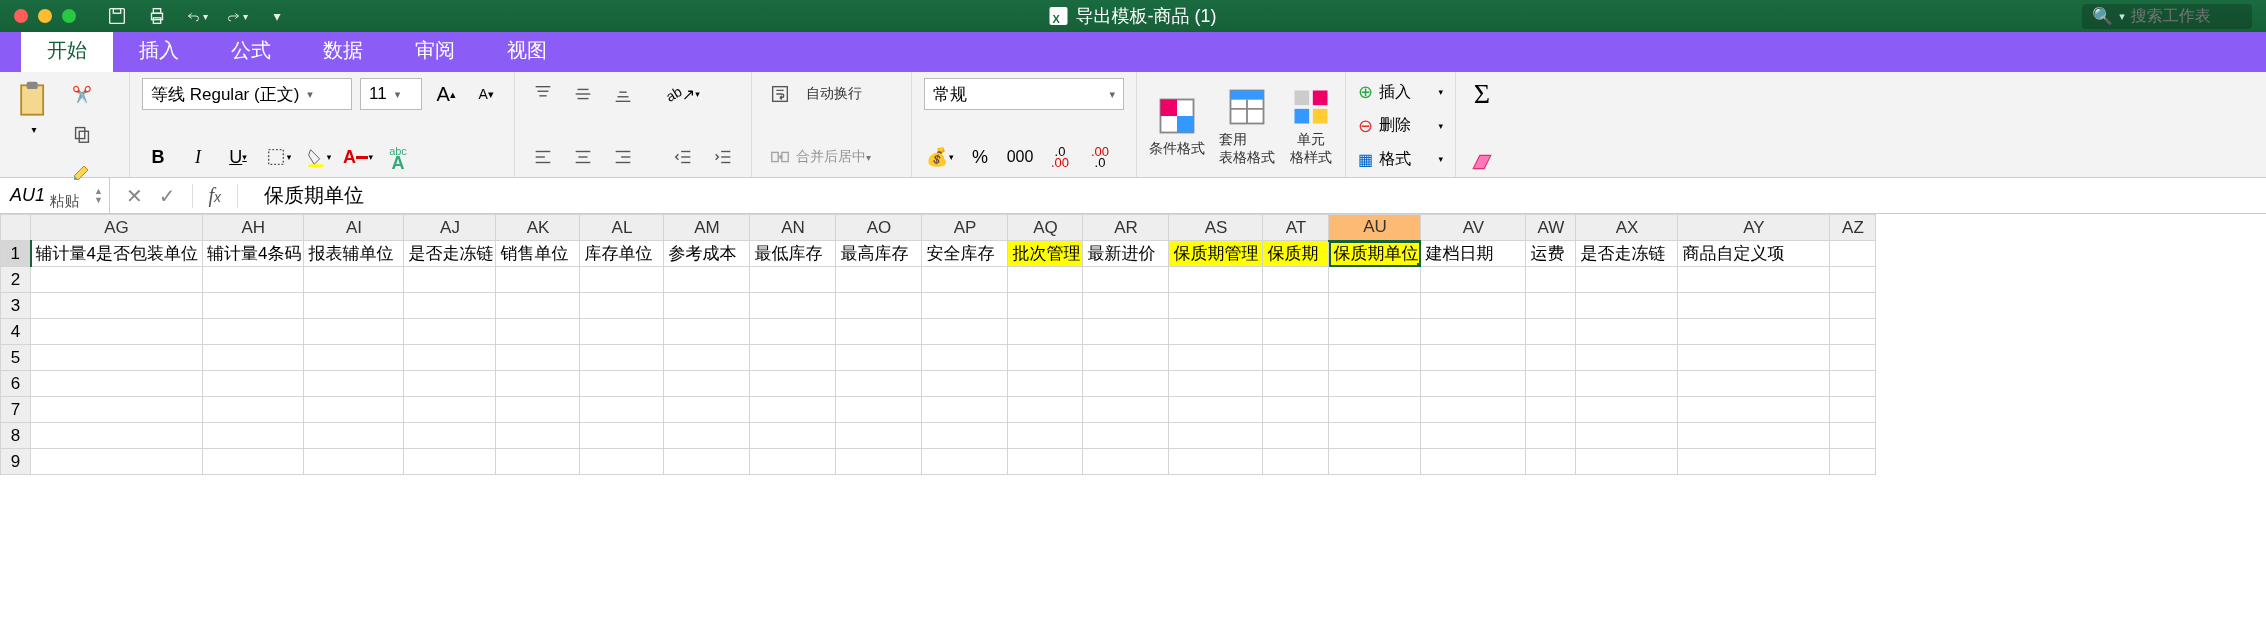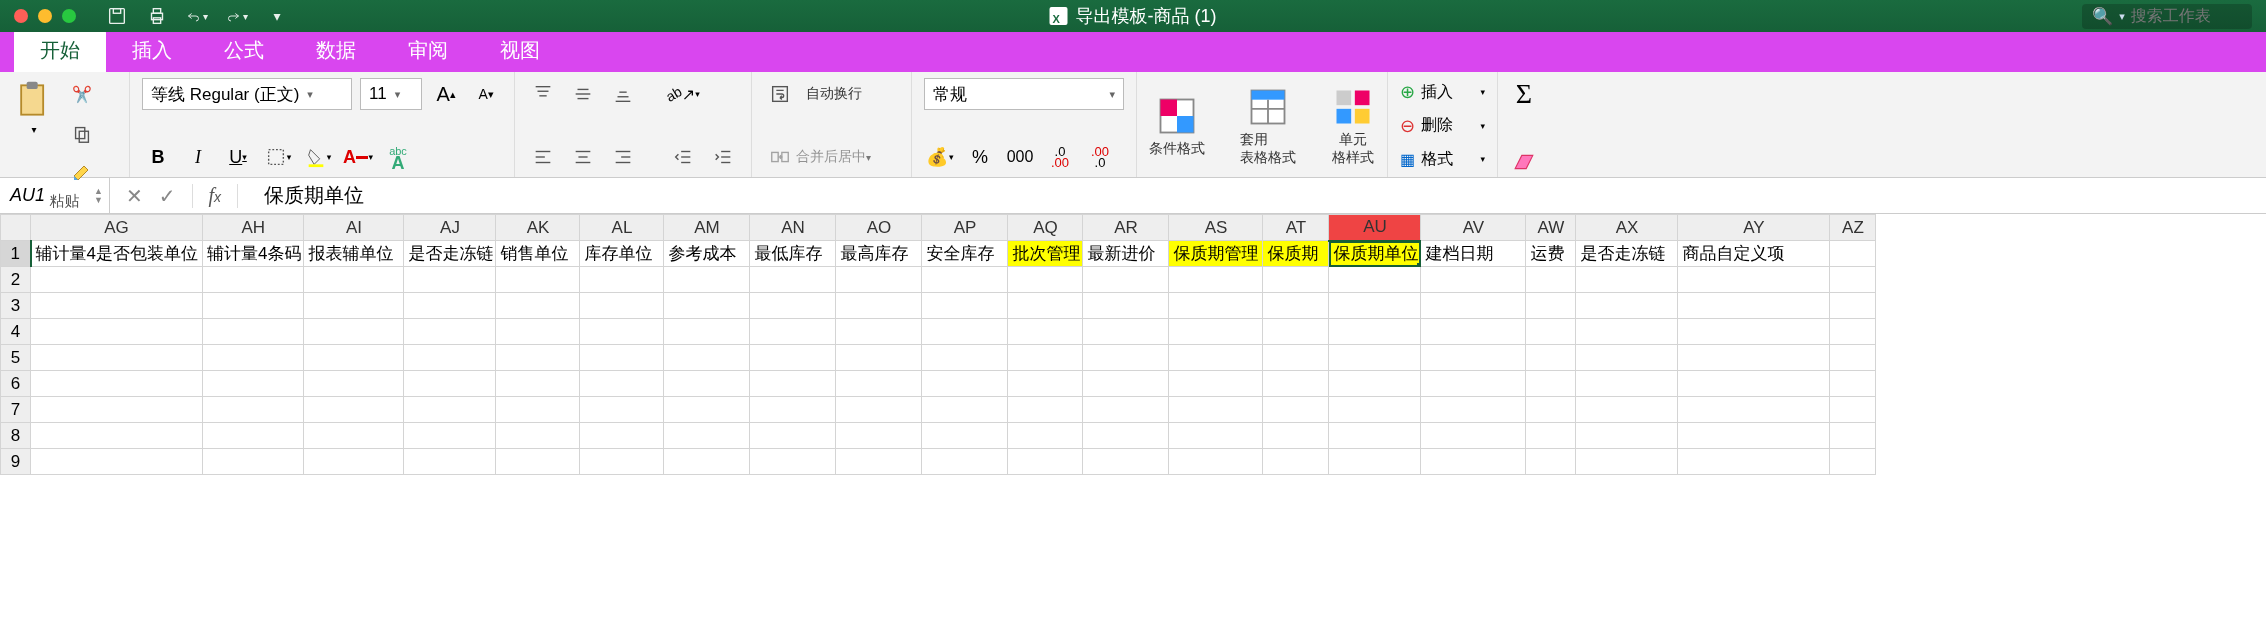--- a/index.html
+++ b/index.html
@@ -12,21 +12,21 @@
   .light.red { background:#ff5f57;} .light.yellow{background:#febc2e;} .light.green{background:#28c840;}
   .qat { display:flex; gap:18px; margin-left:30px; align-items:center; }
   .qat .qbtn { width:22px; height:22px; display:flex; align-items:center; justify-content:center; color:#fff; opacity:.9;}
   .title-center { position:absolute; left:50%; transform:translateX(-50%); display:flex; align-items:center; gap:8px; font-size:18px;}
   .title-center .file-icon { width:18px; height:18px; background:#fff; border-radius:2px; position:relative;}
   .title-center .file-icon::after{content:"X"; color:#1a6b3f; font-size:11px; font-weight:bold; position:absolute; bottom:0; left:3px;}
   .search-box { margin-left:auto; margin-right:14px; display:flex; align-items:center; gap:6px; color:#cde; font-size:17px; background:rgba(0,0,0,.2); padding:2px 10px; border-radius:4px; width:170px;}
   .search-box input { background:transparent; border:none; color:#fff; outline:none; font-size:16px; width:110px;}
 
   
-  .tabs { height:40px; background:#d946ef; display:flex; align-items:flex-end; padding-left:14px; gap:0;}
+  .tabs { height:40px; background:#8b5cf6; display:flex; align-items:flex-end; padding-left:21px; gap:0;}
   .tab { padding:8px 26px; color:#fff; font-size:20px; cursor:pointer; }
   .tab.active { background:#fff; color:#166038; border-radius:4px 4px 0 0;}
 
   
   .ribbon { height:106px; background:#f3f3f3; border-bottom:1px solid #ccc; display:flex; align-items:stretch; }
   .group { border-right:1px solid #ddd; padding:6px 12px 4px; display:flex; flex-direction:column; justify-content:space-between;}
   .group .top { display:flex; align-items:center; gap:8px;}
   .group .bot { display:flex; align-items:center; gap:8px; margin-top:6px;}
   .group .lbl { text-align:center; font-size:15px; color:#555; margin-top:2px;}
   .ribbon-btn { width:32px; height:32px; display:flex; align-items:center; justify-content:center; border:1px solid transparent; border-radius:3px;}
@@ -48,21 +48,21 @@
   .fbar input.formula{flex:1;border:none;outline:none;font-size:20px;padding:0 10px;}
 
   
   .grid-wrap{position:relative;}
   table.grid{border-collapse:collapse;table-layout:fixed;}
   .grid th,.grid td{border:1px solid #d4d4d4;height:26px;font-size:17px;text-align:center;padding:0 2px;white-space:nowrap;overflow:hidden;}
   .grid thead th{background:#eee;font-weight:normal;color:#333;}
   .grid .rowhdr{background:#eee;width:30px;font-weight:normal;}
   .grid tbody td{text-align:left;padding-left:4px;}
   .corner{background:#eee;width:30px;}
-  th.colh.selected{background:#ef4444;border-bottom:2px solid #166038;}
+  th.colh.selected{background:#fdba74;border-bottom:2px solid #166038;}
   th.rowh.selected{background:#d6d6d6;border-right:2px solid #166038;}
   td.hl{background:#ffff00;}
   td.selected{outline:2px solid #166038;outline-offset:-2px;position:relative;}
   td.selected::after{content:"";position:absolute;right:-3px;bottom:-3px;width:6px;height:6px;background:#166038;}
   .svg-ico{width:22px;height:22px;stroke:#555;fill:none;stroke-width:1.5;}
 </style>
 </head>
 <body>
 
 <div class="titlebar">
@@ -306,21 +306,21 @@
           <span>.0</span>
           <span style="color:#d00">.00</span>
         </div>
       <div class="ribbon-btn" style="font-size:13px;flex-direction:column;line-height:11px">
           <span style="color:#d00">.00</span>
           <span>.0</span>
         </div>
     </div>
   </div>
 
-  <div class="group" style="display:flex;flex-direction:row;align-items:center;gap:35px">
+  <div class="group" style="display:flex;flex-direction:row;align-items:center;gap:14px">
     <div class="stack">
       <svg class="big-icon" viewBox="0 0 24 24">
           <rect x="3" y="3" width="18" height="18" fill="#fff" stroke="#888"></rect>
           <rect x="3" y="3" width="9" height="9" fill="#e06"></rect>
           <rect x="12" y="12" width="9" height="9" fill="#39f"></rect>
         </svg>
       <span class="mini">条件格式</span>
     </div>
     <div class="stack">
       <svg class="big-icon" viewBox="0 0 24 24">

